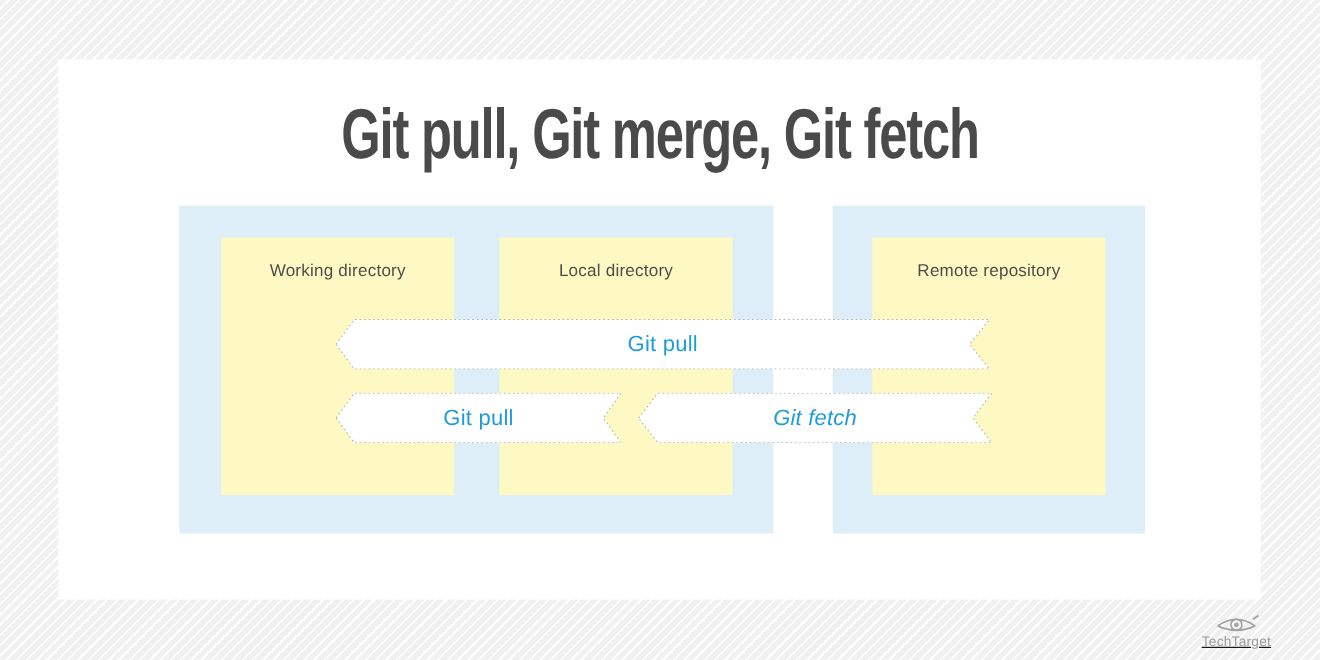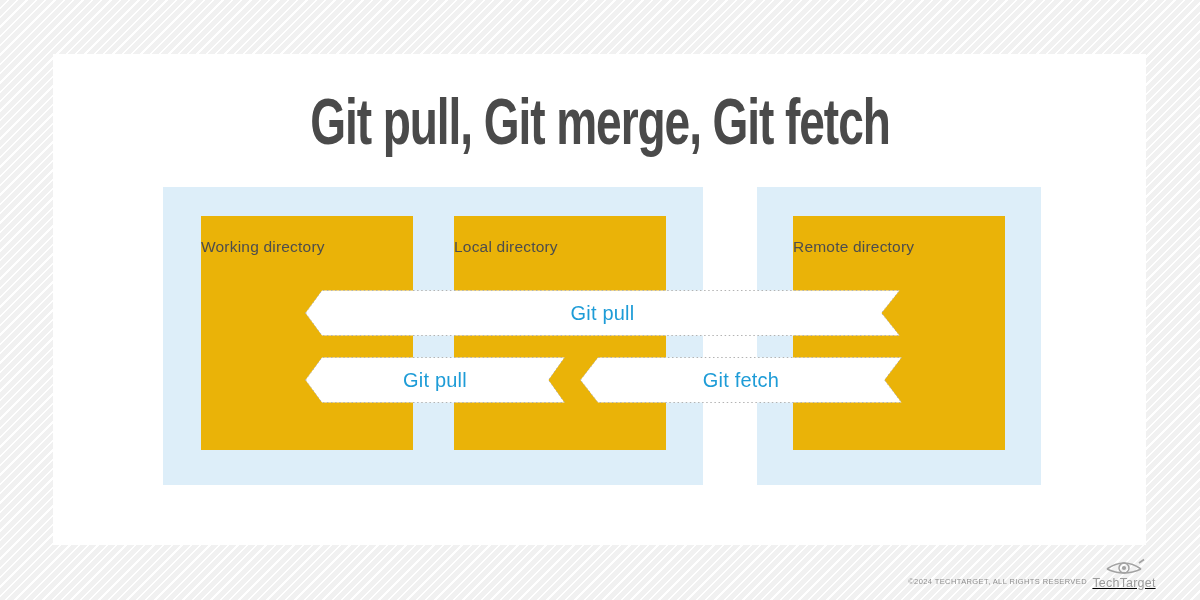--- a/index.html
+++ b/index.html
@@ -18,39 +18,39 @@
     color:#4a4a4a; letter-spacing:-1.5px;
     transform:scaleX(0.72); transform-origin:600px 50%;
     white-space:nowrap;
   }
   .panel {
     position:absolute; top:187px; height:298px; background:#ddeef9;
   }
   .panel-local  { left:163px; width:540px; }
   .panel-remote { left:757px; width:284px; }
   .repo-box {
-    position:absolute; top:216px; height:234px; background:#eab308;
-    box-sizing:border-box; padding-top:22px; text-align:left;
+    position:absolute; top:216px; height:234px; background:#fef9c3;
+    box-sizing:border-box; padding-top:22px; text-align:center;
     color:#4d4d4d; font-size:15.5px; letter-spacing:0.2px;
   }
   .box-working { left:201px; width:212px; }
   .box-local   { left:454px; width:212px; }
   .box-remote  { left:793px; width:212px; }
   .arrow {
     position:absolute; height:46px;
   }
   .arrow svg { position:absolute; left:0; top:0; display:block; }
   .arrow .arrow-label {
     position:absolute; left:0; top:0; width:100%; height:100%;
     display:flex; align-items:center; justify-content:center;
     color:#1e9cd7; font-size:20px; letter-spacing:0.2px;
   }
   .arrow-git-pull  { left:305px; top:290px; width:595px; }
   .arrow-git-merge { left:305px; top:357px; width:260px; }
-  .arrow-git-fetch { left:580px; top:357px; width:322px; }
+  .arrow-git-fetch { left:580px; top:357px; width:322px;font-style:italic; }
   .footer {
     position:absolute; right:48px; bottom:10px;
     display:flex; align-items:center; gap:9px;
   }
   .copyright {
     font-size:7.5px; color:#8f8f8f; letter-spacing:0.4px;
     padding-top:14px; white-space:nowrap;
   }
   .brand {
     display:flex; flex-direction:column; align-items:center; width:56px;text-decoration:underline;
@@ -70,21 +70,21 @@
 <div class="panel panel-local"></div>
 <div class="panel panel-remote"></div>
 
 <div class="repo-box box-working">
   <span>Working directory</span>
 </div>
 <div class="repo-box box-local">
   <span>Local directory</span>
 </div>
 <div class="repo-box box-remote">
-  <span>Remote directory</span>
+  <span>Remote repository</span>
 </div>
 
 <div class="arrow arrow-git-pull">
   <svg width="595" height="46" viewBox="0 0 595 46">
     <polygon points="0.5,23 17,0.5 594.5,0.5 576.5,23 594.5,45.5 17,45.5" fill="#ffffff" stroke="#b3b3b3" stroke-width="1" stroke-dasharray="1.5 2.6"></polygon>
   </svg>
   <div class="arrow-label">Git pull</div>
 </div>
 
 <div class="arrow arrow-git-merge">
@@ -95,21 +95,20 @@
 </div>
 
 <div class="arrow arrow-git-fetch">
   <svg width="322" height="46" viewBox="0 0 322 46">
     <polygon points="0.5,23 18,0.5 321.5,0.5 304.5,23 321.5,45.5 18,45.5" fill="#ffffff" stroke="#b3b3b3" stroke-width="1" stroke-dasharray="1.5 2.6"></polygon>
   </svg>
   <div class="arrow-label">Git fetch</div>
 </div>
 
 <div class="footer">
-  <div class="copyright">©2024 TECHTARGET, ALL RIGHTS RESERVED</div>
   <div class="brand">
     <svg class="eye" width="42" height="19" viewBox="0 0 42 19">
       <path d="M4,11 Q21,-1 38,11" fill="none" stroke="#a2a2a2" stroke-width="1.6"></path>
       <path d="M4,11 Q21,19 38,11" fill="none" stroke="#a2a2a2" stroke-width="1.6"></path>
       <circle cx="21" cy="10" r="5" fill="none" stroke="#a2a2a2" stroke-width="1.5"></circle>
       <circle cx="21" cy="10" r="2.1" fill="#a2a2a2"></circle>
       <path d="M36,5 L41,1.5" fill="none" stroke="#a2a2a2" stroke-width="1.6"></path>
     </svg>
     <div class="brand-name">TechTarget</div>
   </div>

